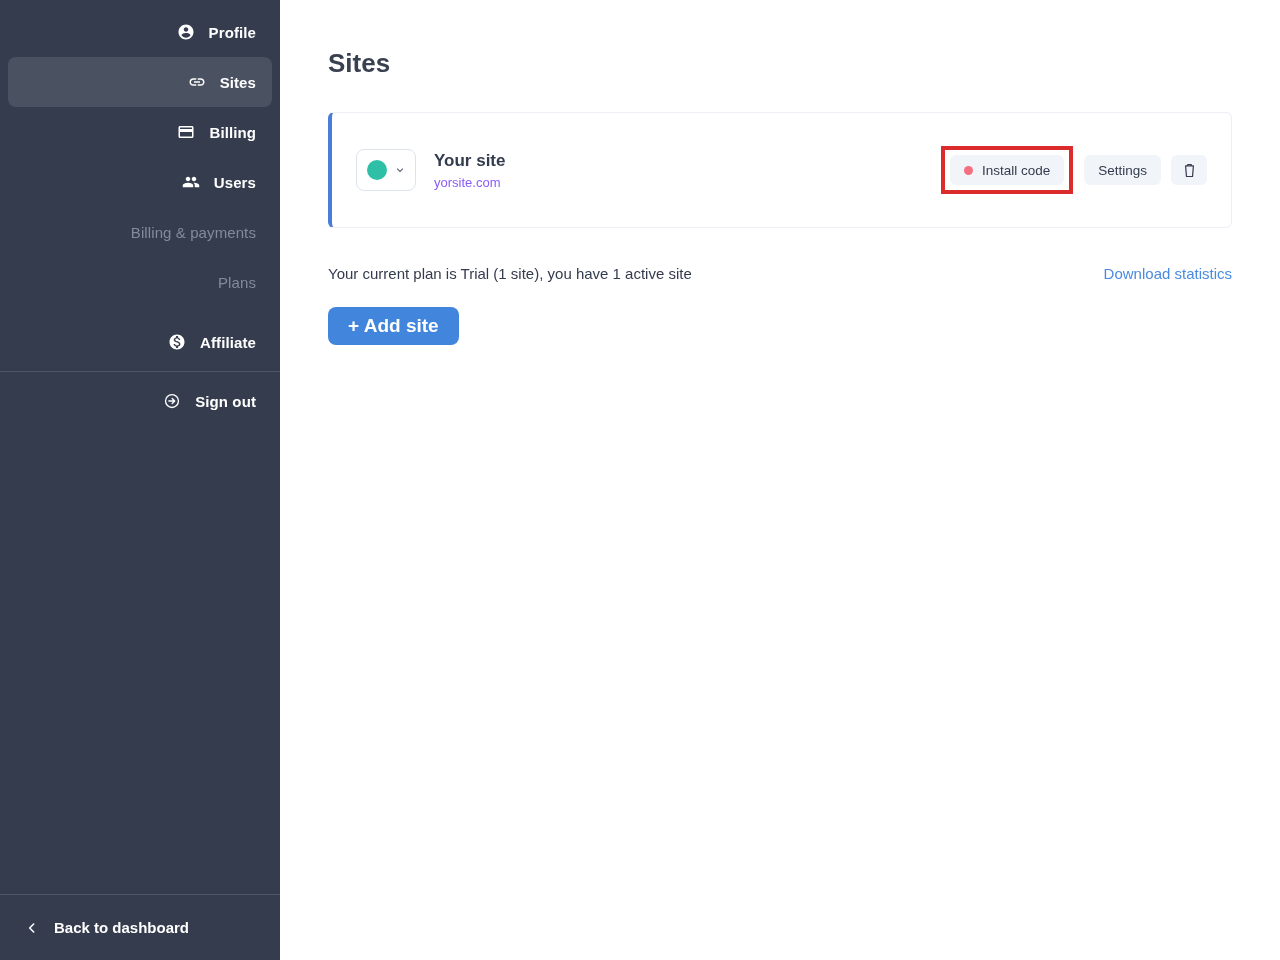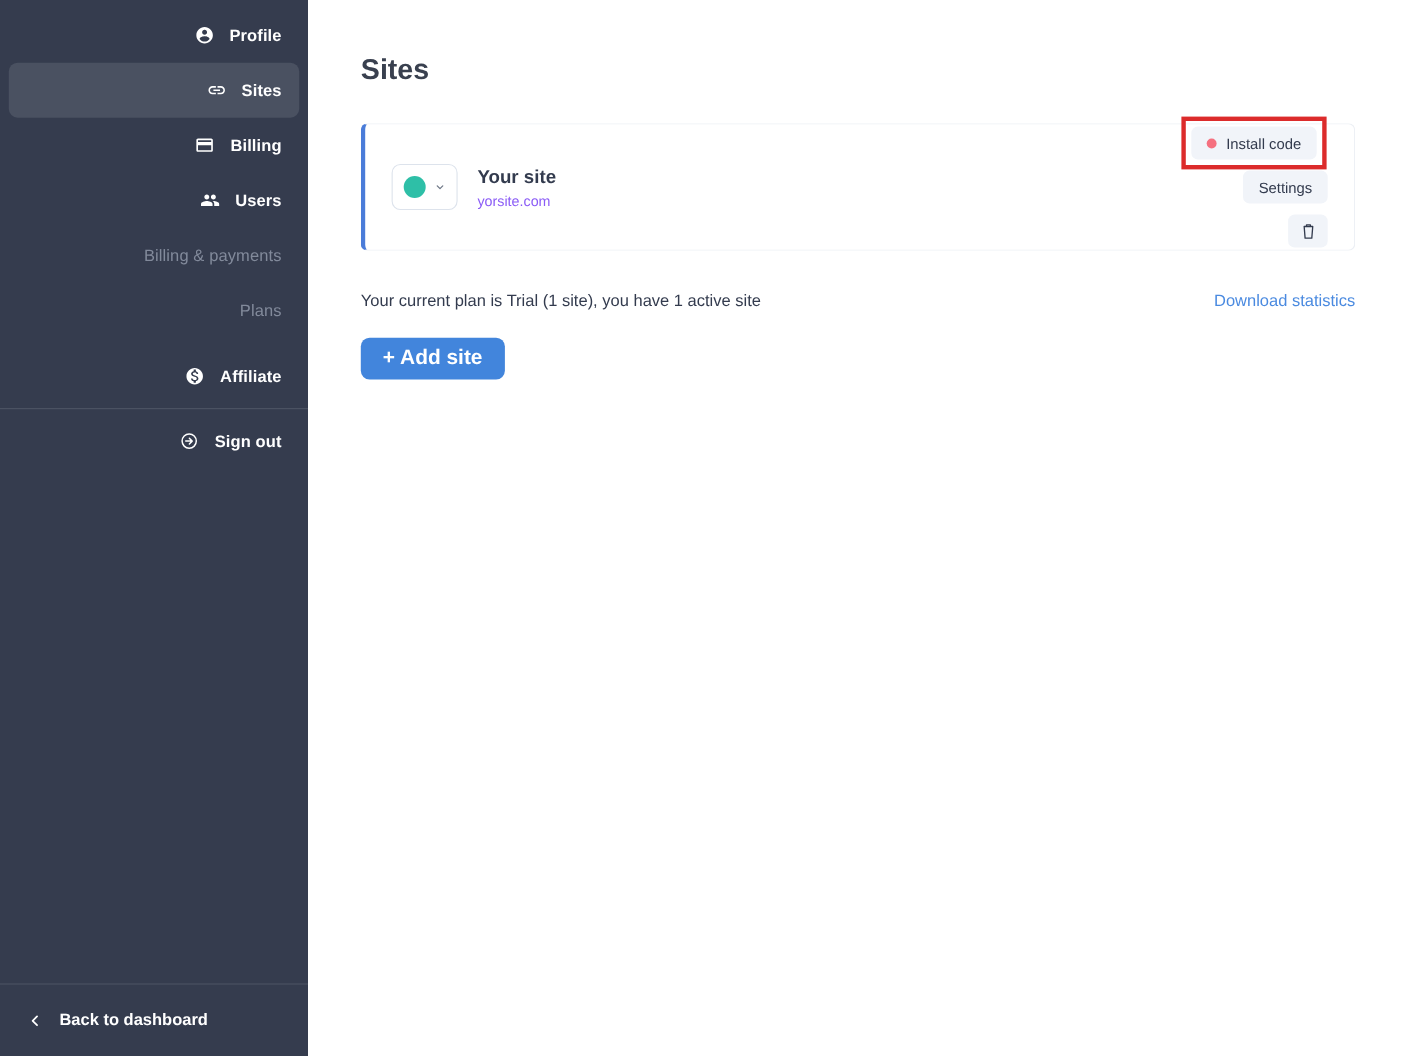--- a/index.html
+++ b/index.html
@@ -68,21 +68,21 @@
     cursor:pointer; flex:none;
   }
   .status-dot { width:20px; height:20px; border-radius:50%; background:#2EBFA7; }
   .dd-chevron { display:flex; }
   .dd-chevron svg { width:12px; height:12px; }
 
   .site-info { margin-left:18px; }
   .site-name { font-size:17px; font-weight:700; color:#333B4E; }
   .site-domain { font-size:13px; color:#8b5cf6; margin-top:4px; }
 
-  .card-actions { margin-left:auto; display:flex; align-items:flex-end; gap:10px;flex-direction:column; }
+  .card-actions { margin-left:auto; display:flex; align-items:center; gap:10px; }
   .highlight-box { border:4px solid #DC2B2B; padding:5px; margin:-9px; margin-right:1px; }
   .btn-light {
     background:#F1F4F9; border:none; border-radius:6px;
     height:30px; padding:0 14px;
     display:flex; align-items:center; justify-content:center;
     font-family:inherit; font-size:13.5px; color:#333B4E;
     cursor:pointer; white-space:nowrap;
   }
   .install-dot { width:9px; height:9px; border-radius:50%; background:#F5707F; margin-right:9px; flex:none; }
   .btn-trash { width:36px; padding:0; }

